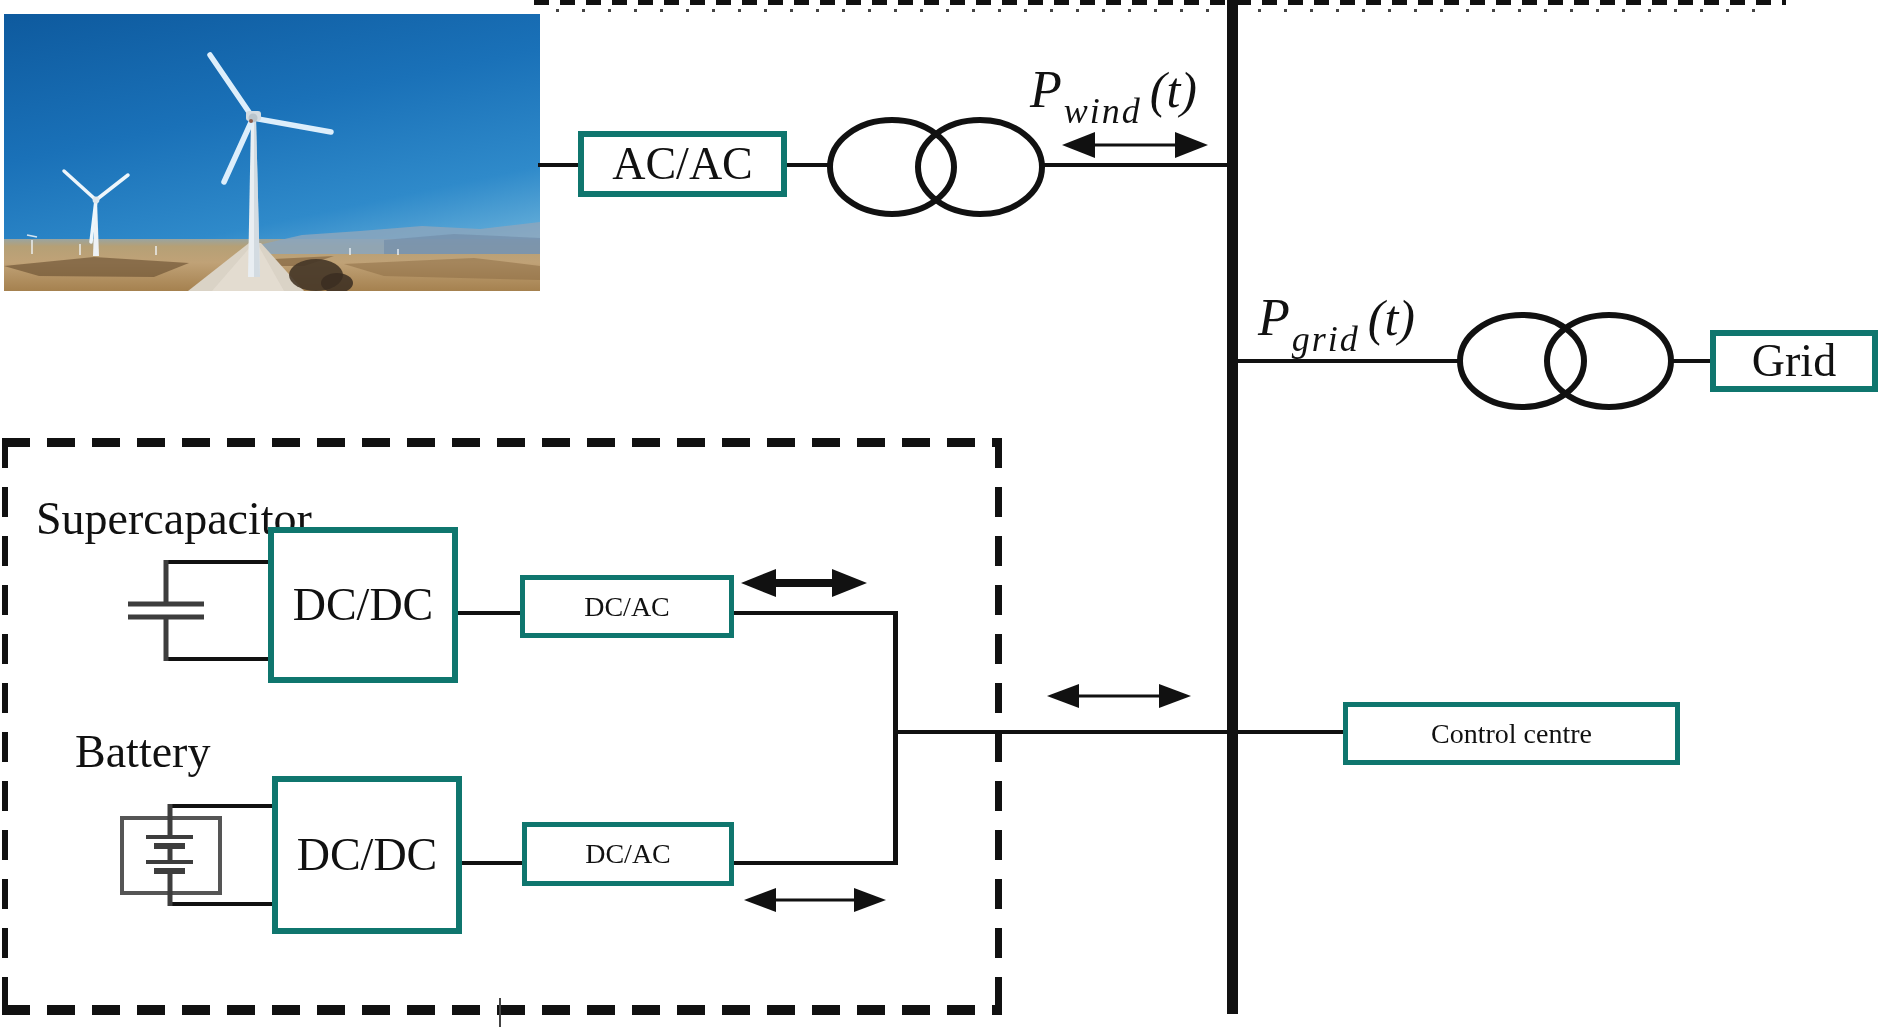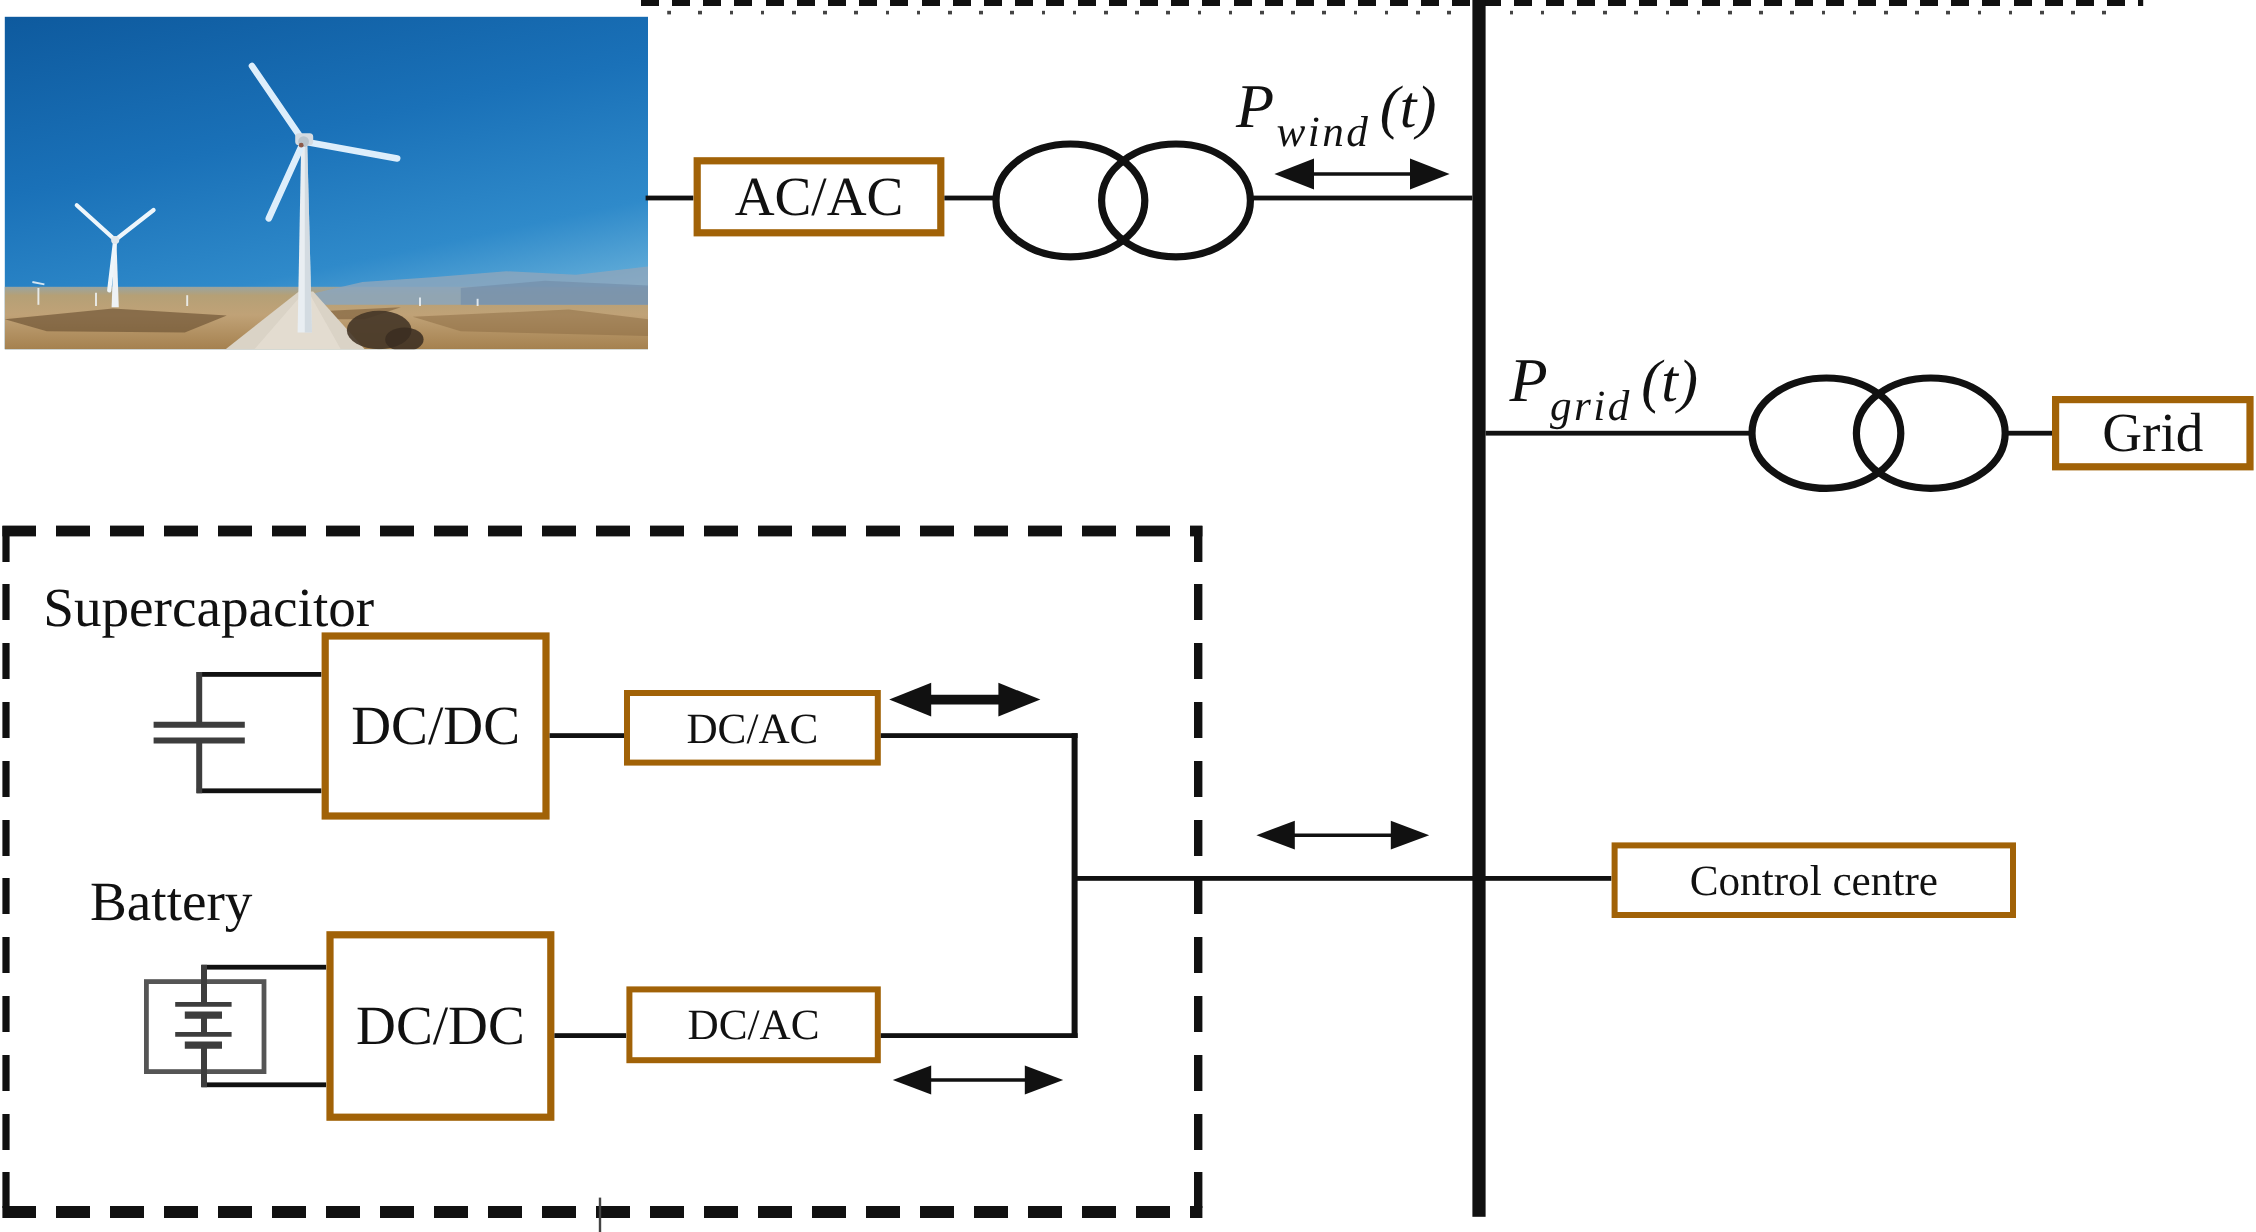--- a/index.html
+++ b/index.html
@@ -1,22 +1,22 @@
 <!DOCTYPE html>
 <html><head>
 <meta charset="utf-8">
 <style>
   html,body{margin:0;padding:0;background:#fff;}
   #stage{position:relative;width:1880px;height:1027px;background:#ffffff;overflow:hidden;
          font-family:"Liberation Serif", serif;color:#111;}
   .abs{position:absolute;}
   .wire{position:absolute;background:#111;}
-  .box{position:absolute;background:#fff;border:6px solid #a16207;display:flex;align-items:center;justify-content:center;
+  .box{position:absolute;background:#fff;border:6px solid #0f766e;display:flex;align-items:center;justify-content:center;
        font-size:46px;line-height:1;white-space:nowrap;}
-  .box.thin{border-width:5px;font-size:36px;}
+  .box.thin{border-width:5px;font-size:28px;}
   .seclabel{position:absolute;font-size:46px;line-height:1;white-space:nowrap;}
   .pl{position:absolute;white-space:nowrap;font-style:italic;}
   .pl-m{font-size:52px;font-style:italic;}
   .pl-s{font-size:36px;font-style:italic;vertical-align:-16px;margin-left:2px;margin-right:8px;letter-spacing:2px;}
   .pl-a{font-size:50px;font-style:italic;}
   .dash-h{position:absolute;background:repeating-linear-gradient(90deg,#111 0 28px,transparent 28px 45px);}
   .dash-v{position:absolute;background:repeating-linear-gradient(180deg,#111 0 30px,transparent 30px 49px);}
   .dots-h{position:absolute;background:repeating-linear-gradient(90deg,#444 0 3px,transparent 3px 26px);}
   .photo{position:absolute;left:4px;top:14px;width:536px;height:277px;
          background:linear-gradient(168deg,#0e5a9e 0%,#1a71b8 38%,#2f8aca 68%,#5aa7d6 82%,#7cbade 86%);}
@@ -125,21 +125,21 @@
 
   <div class="box" style="left:1710px;top:330px;width:156px;height:50px;">
     <span>Grid</span>
   </div>
 
   <div class="dash-h" style="left:2px;top:438px;width:1000px;height:9px;"></div>
   <div class="dash-h" style="left:2px;top:1005px;width:1000px;height:10px;"></div>
   <div class="dash-v" style="left:2px;top:438px;width:6px;height:577px;"></div>
   <div class="dash-v" style="left:995px;top:438px;width:7px;height:577px;"></div>
 
-  <div class="seclabel" style="left:36px;top:484px;">
+  <div class="seclabel" style="left:36px;top:496px;">
     <span>Supercapacitor</span>
   </div>
 
   <div class="wire" style="left:164px;top:560px;width:104px;height:4px;"></div>
   <div class="wire" style="left:164px;top:657px;width:104px;height:4px;"></div>
 
   <svg class="abs" style="left:122px;top:558px;" width="90" height="106" viewBox="0 0 90 106">
     <line x1="44" y1="2" x2="44" y2="46" stroke="#3d3d3d" stroke-width="5"></line>
     <line x1="6" y1="46" x2="82" y2="46" stroke="#3d3d3d" stroke-width="5"></line>
     <line x1="6" y1="59" x2="82" y2="59" stroke="#3d3d3d" stroke-width="5"></line>

